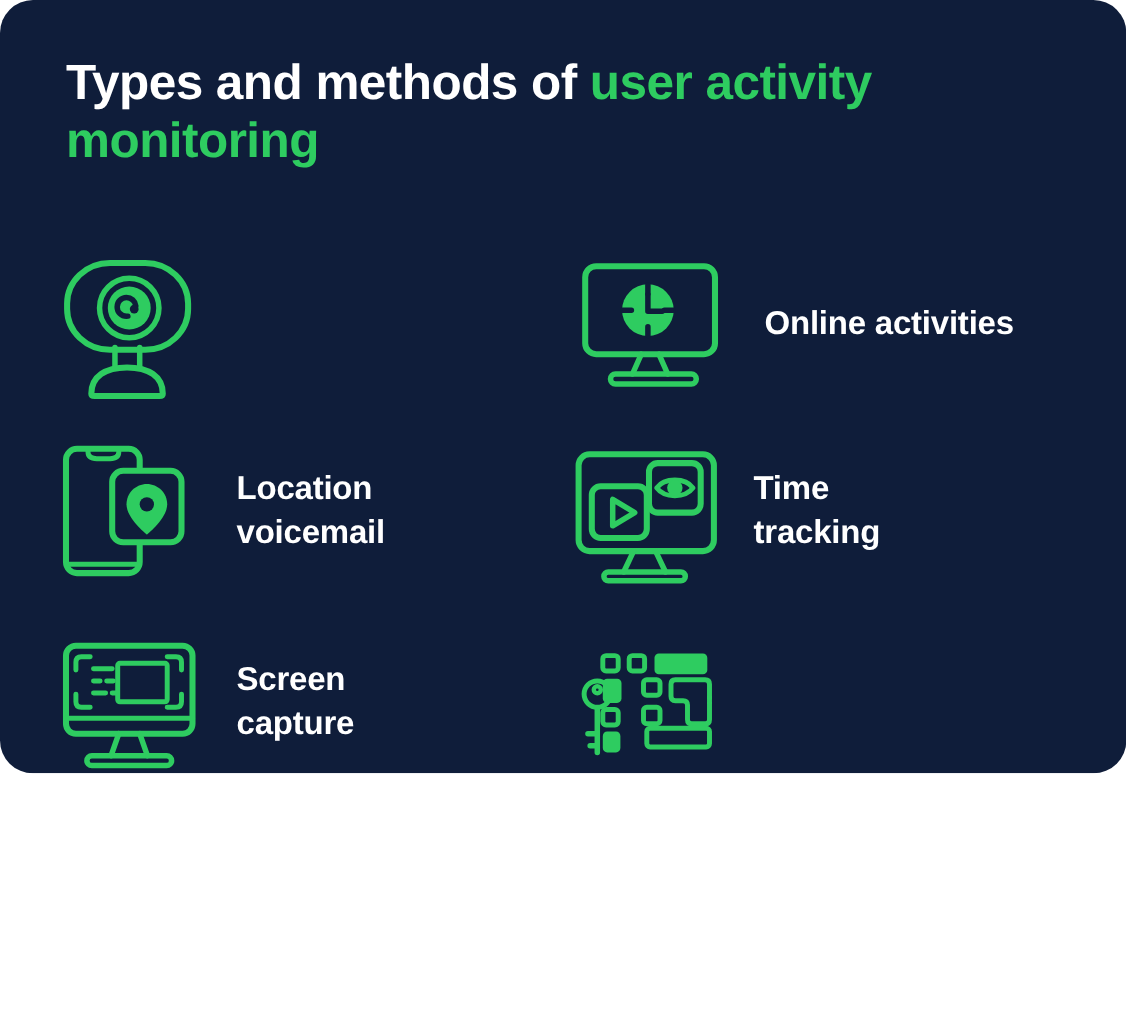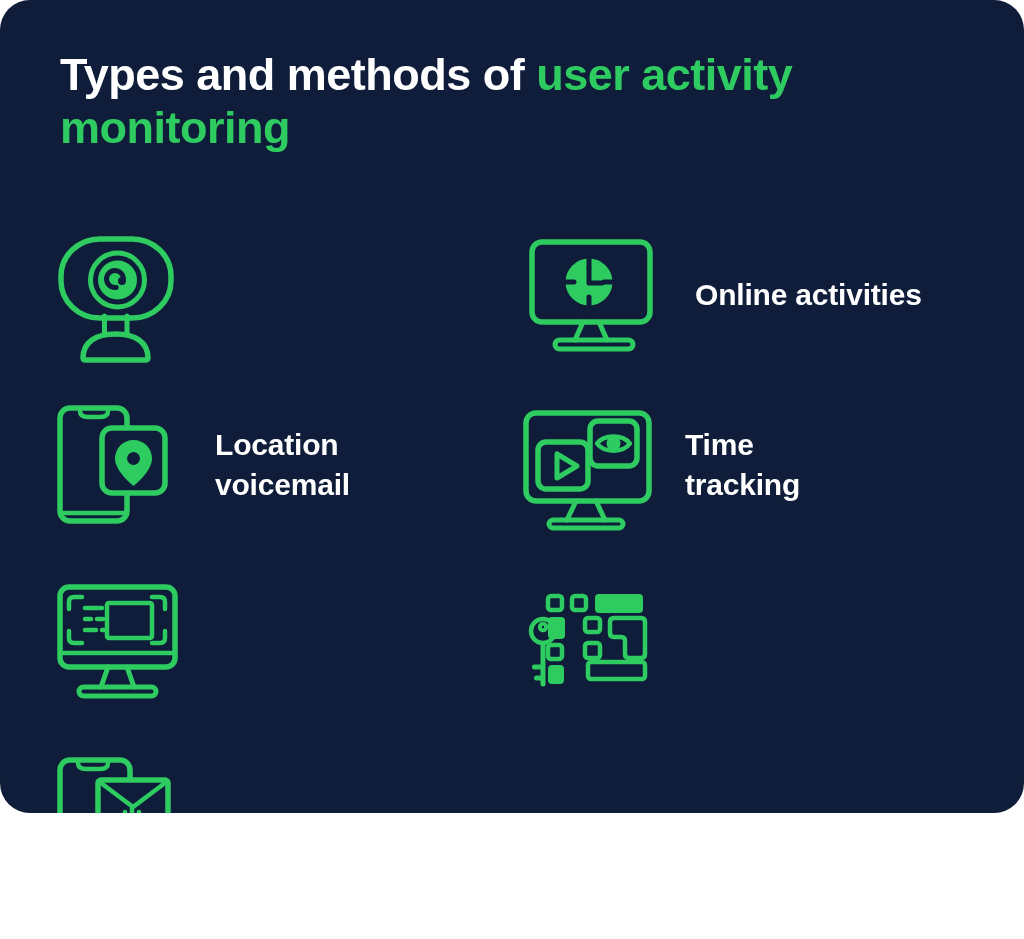--- a/index.html
+++ b/index.html
@@ -2,21 +2,21 @@
 <html style="--background: #0f1d3a; --accent: #2ecc60; --text: #ffffff;"><head>
 <meta charset="utf-8">
 <style>
   :root{
     --background:#0f1d3a;
     --accent:#2ecc60;
     --text:#ffffff;
   }
   *{margin:0;padding:0;box-sizing:border-box;}
   body{background:#ffffff;font-family:"Liberation Sans",sans-serif;}
-  .canvas{position:relative;width:1024px;height:813px;background:#ffffff;overflow:hidden;}
+  .canvas{position:relative;width:1024px;height:703px;background:#ffffff;overflow:hidden;}
   .panel{position:absolute;inset:0;background:var(--background);border-radius:30px;}
   .title{
     position:absolute;left:60px;top:48px;width:900px;
     font-weight:700;font-size:45px;line-height:53px;letter-spacing:-0.5px;
     color:var(--text);
   }
   .title .hl{color:var(--accent);}
   .icon{position:absolute;}
   .icon svg{display:block;overflow:visible;}
   .label{
@@ -101,20 +101,22 @@
       <path class="st s45" d="M13,32 V25 Q13,20 18,20 H26"></path>
       <path class="st s45" d="M96,20 H104 Q109,20 109,25 V32"></path>
       <path class="st s45" d="M13,54 V61 Q13,66 18,66 H26"></path>
       <path class="st s45" d="M109,54 V61 Q109,66 104,66 H96"></path>
       <path class="st s45" d="M29,31 H46 M29,42 H35 M41,42 H47 M29,53 H40 M46,53 H50"></path>
       <rect class="st s45" x="51" y="26" width="45" height="35" rx="2"></rect>
       <path class="st s5" d="M52,90 L45,110 M71,90 L78,110"></path>
       <rect class="st s5" x="23" y="110" width="77" height="9" rx="4.5"></rect>
     </svg>
   </div>
+  <p class="label" style="left:215px;top:598px">Screen
+capture</p>
 
   <div class="icon" style="left:528px;top:586px;">
     <svg width="122" height="110" viewBox="0 0 122 110">
       <circle class="st s45" cx="15" cy="45" r="12"></circle>
       <circle class="st s4" cx="15" cy="41" r="3.2"></circle>
       <path class="st s5" d="M15,57.5 V98 M15,81 H6.5 M15,92 H8.5"></path>
       <rect class="st s45" x="20" y="10" width="14" height="14" rx="3"></rect>
       <rect class="st s45" x="44" y="10" width="14" height="14" rx="3"></rect>
       <rect class="fl" x="67" y="8" width="48" height="19" rx="4"></rect>
       <rect class="fl" x="20" y="31" width="17" height="22" rx="4"></rect>

